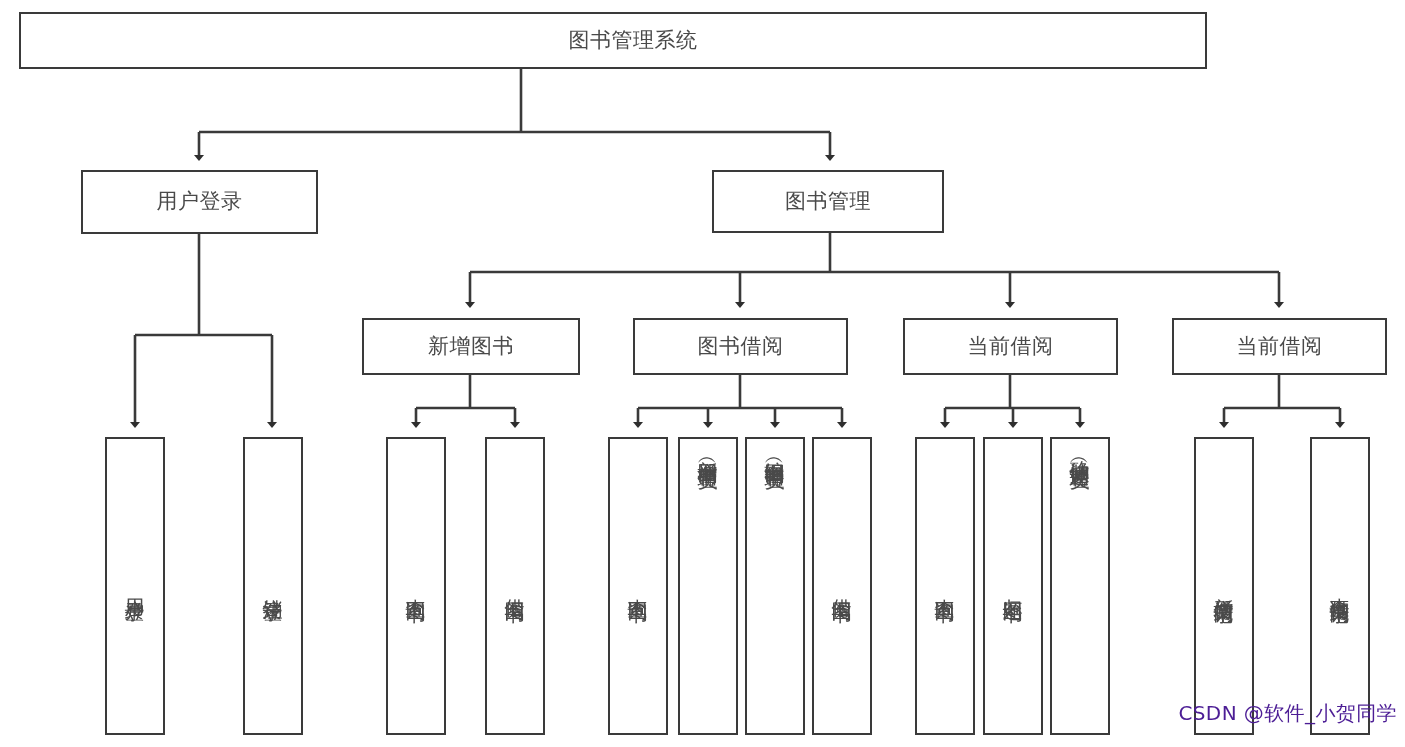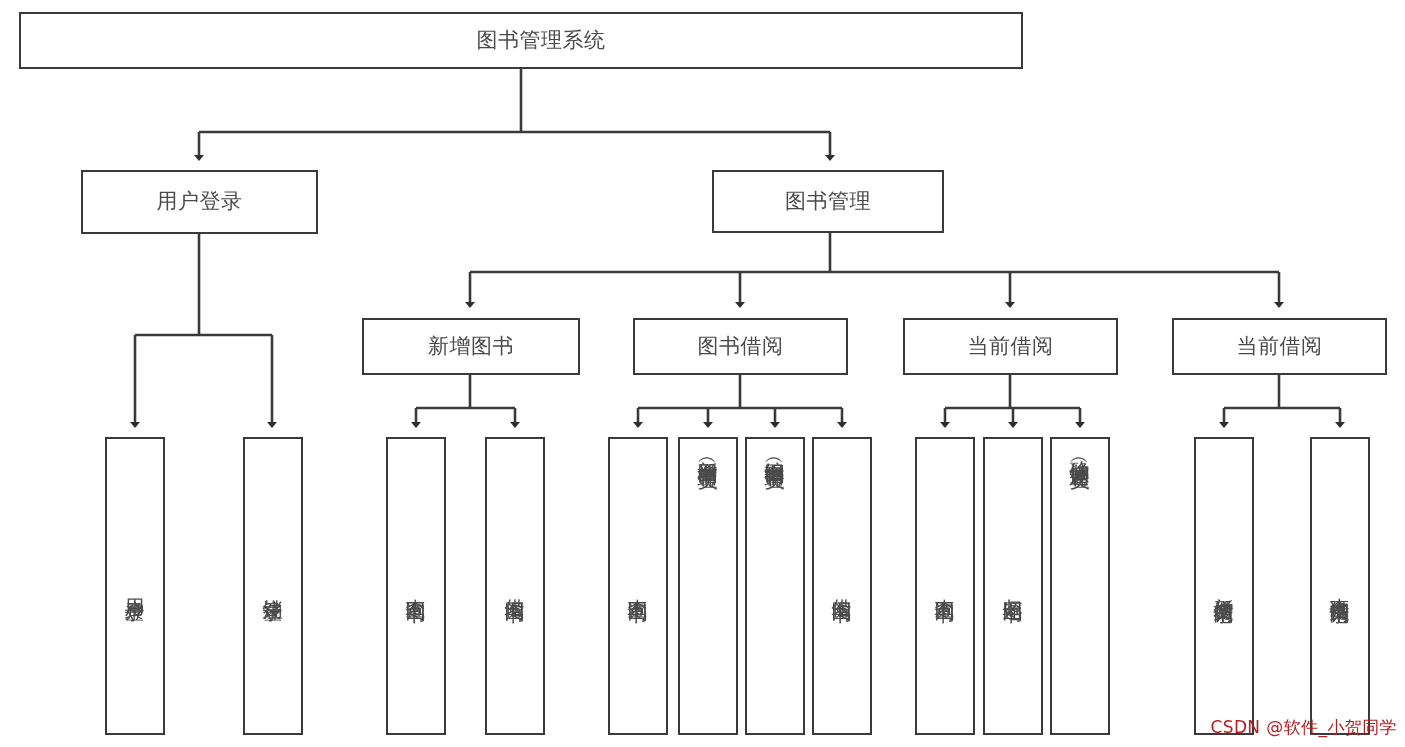--- a/index.html
+++ b/index.html
@@ -51,23 +51,23 @@
     letter-spacing: 1.5px;
     line-height: 1;
   }
   .node.leaf.top-aligned {
     align-items: flex-start;
     padding-top: 6px;
   }
   .watermark {
     position: absolute;
     right: 8px;
-    bottom: 8px;
-    color: #b91c1c;
-    font-size: 17px;
+    bottom: 20px;
+    color: #4c1d95;
+    font-size: 20px;
     letter-spacing: 0.4px;
     white-space: nowrap;
     user-select: none;
   }
 </style>
 </head>
 <body>
 
 <div id="diagram-root">
 
@@ -114,21 +114,21 @@
       <path d="M1013,408 L1013,425" marker-end="url(#arrow)"></path>
       <path d="M1080,408 L1080,425" marker-end="url(#arrow)"></path>
 
       <path d="M1279,375 L1279,408"></path>
       <path d="M1224,408 L1340,408"></path>
       <path d="M1224,408 L1224,425" marker-end="url(#arrow)"></path>
       <path d="M1340,408 L1340,425" marker-end="url(#arrow)"></path>
     </g>
   </svg>
 
-  <div class="node" style="left:19px; top:12px; width:1004px; height:57px;padding-left:40px;">
+  <div class="node" style="left:19px; top:12px; width:1188px; height:57px;padding-left:40px;">
     <span class="label">图书管理系统</span>
   </div>
 
   <div class="node" style="left:81px; top:170px; width:237px; height:64px;">
     <span class="label">用户登录</span>
   </div>
   <div class="node" style="left:712px; top:170px; width:232px; height:63px;">
     <span class="label">图书管理</span>
   </div>
 

